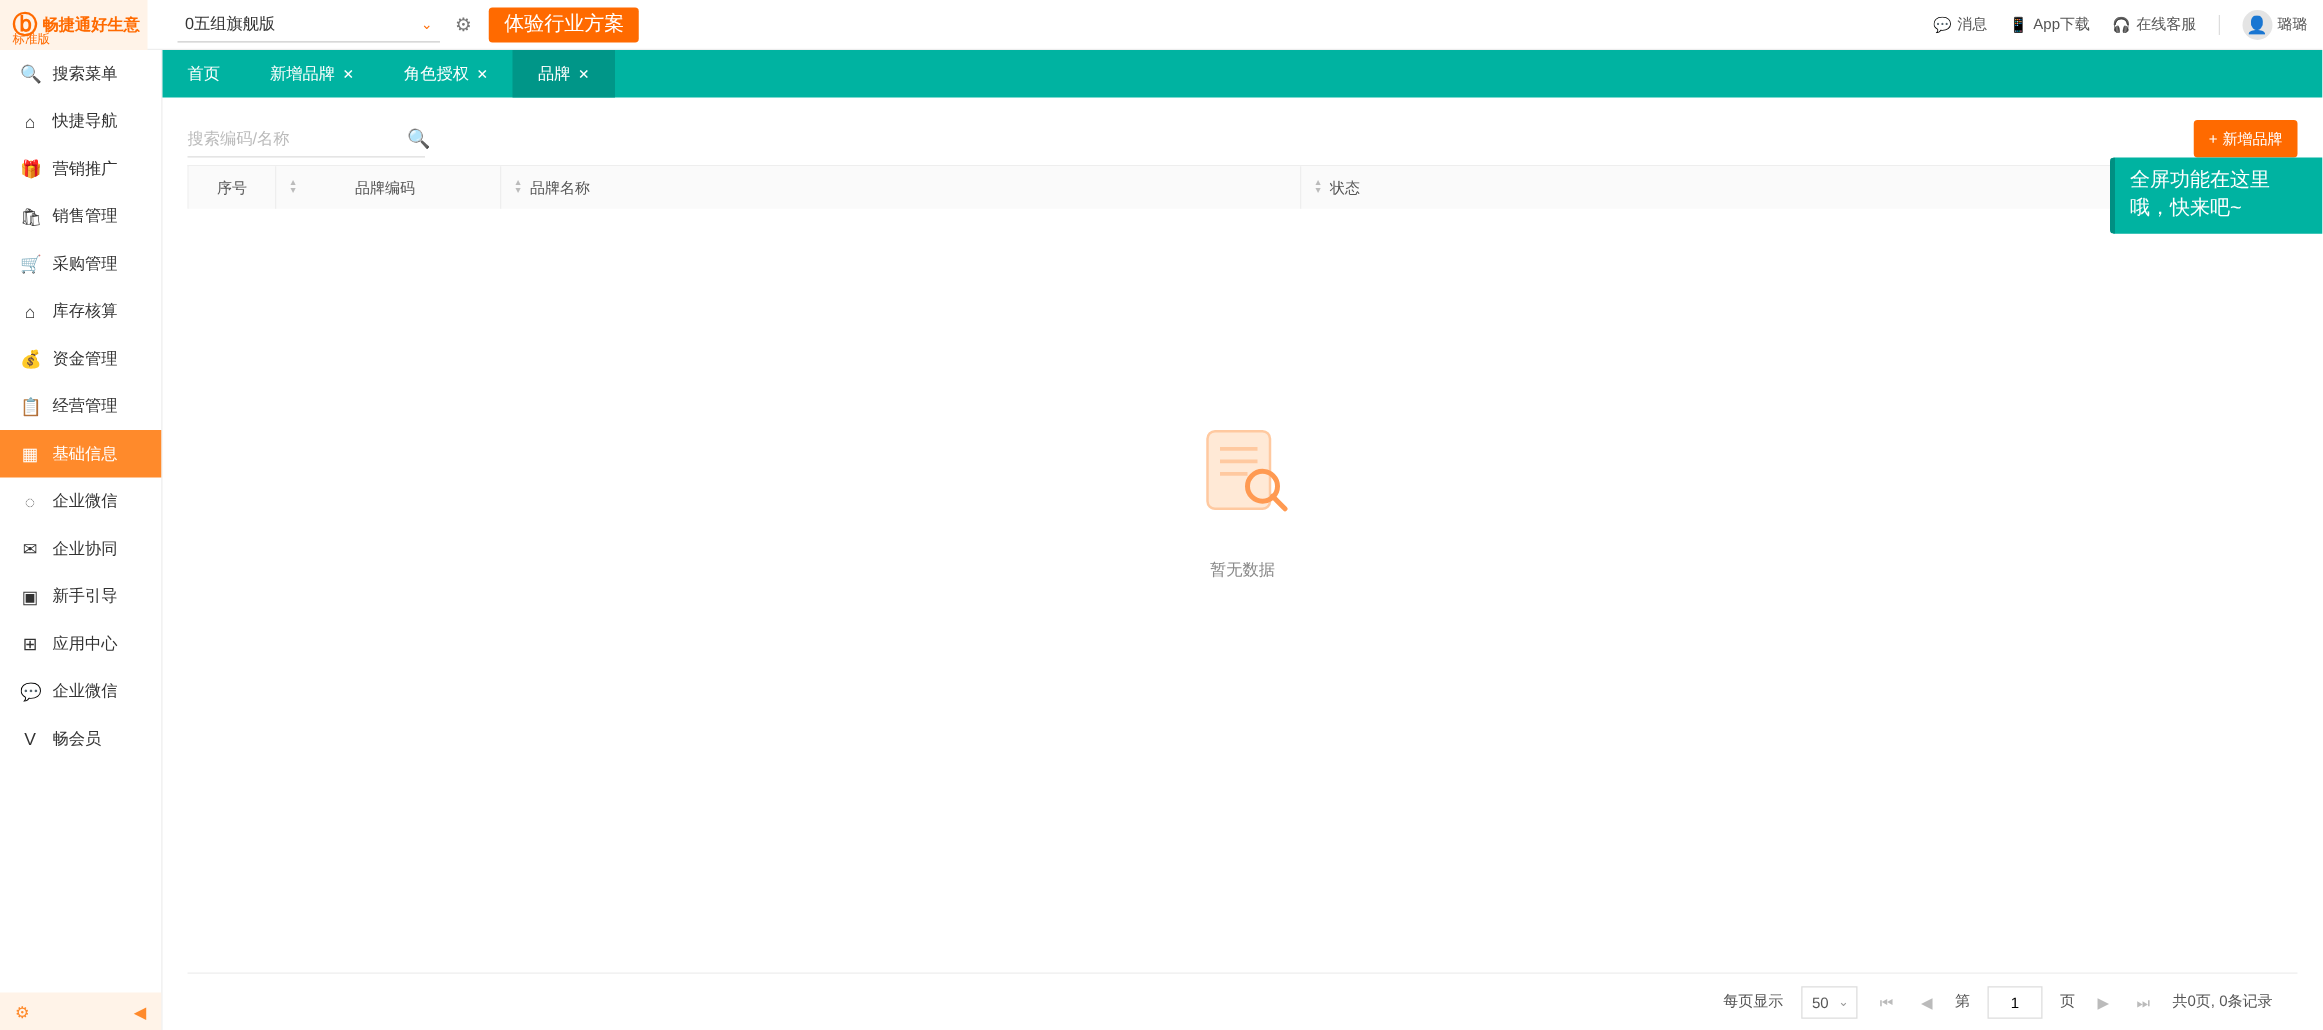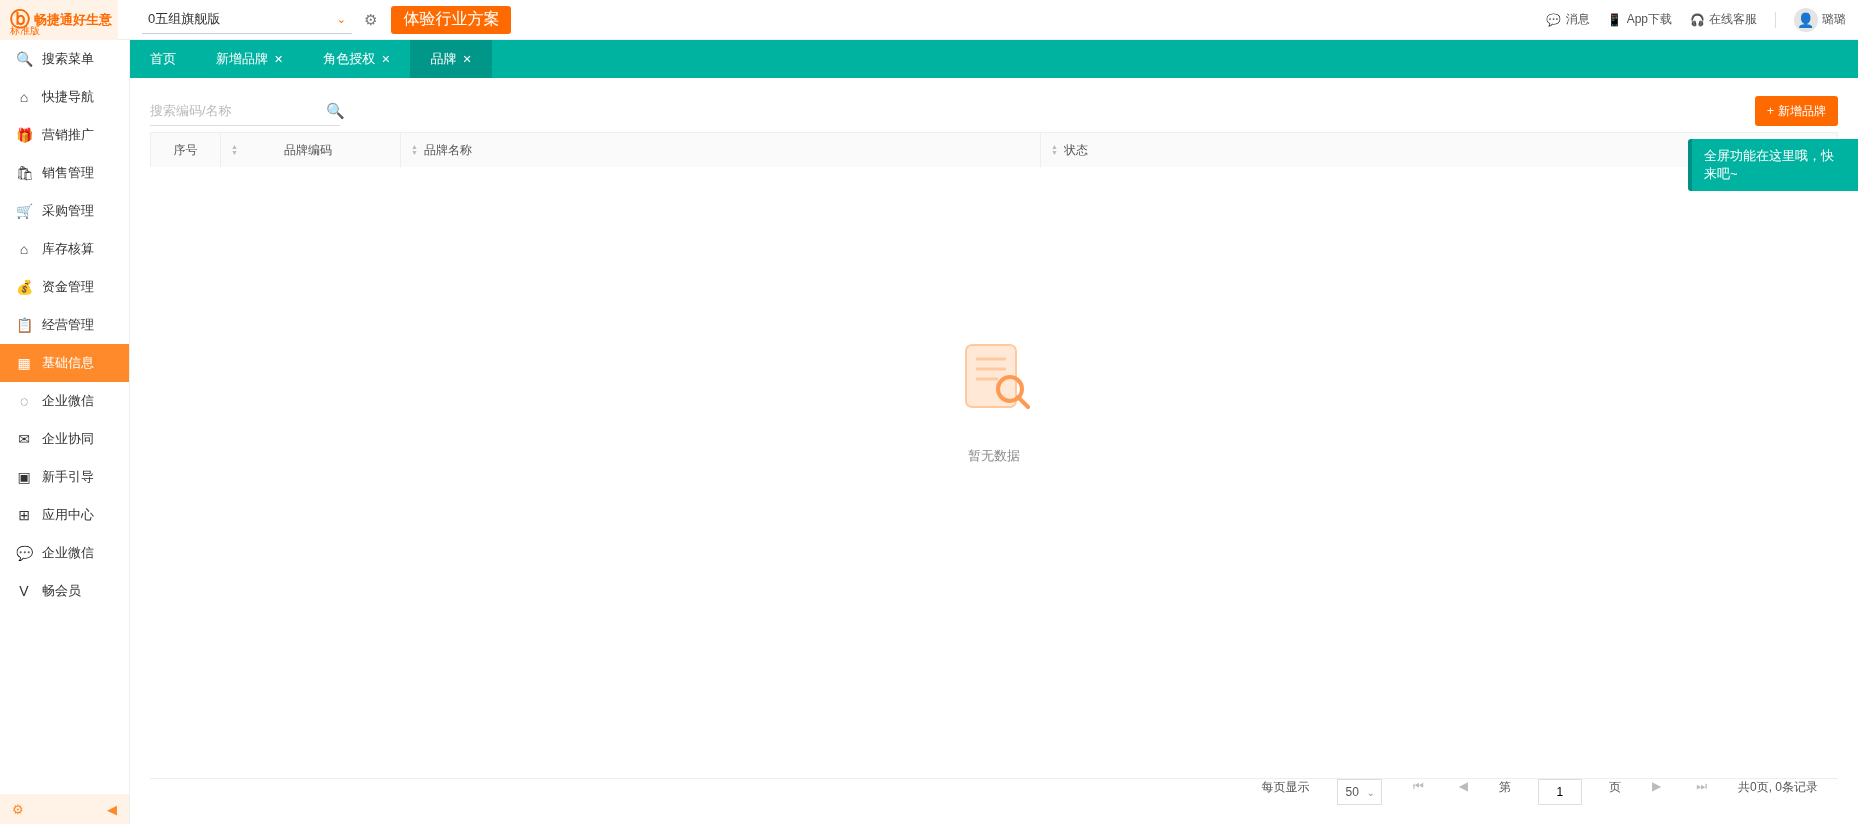--- a/index.html
+++ b/index.html
@@ -236,24 +236,24 @@
   font-size: 12px;
   cursor: pointer;
   display: flex;
   align-items: center;
   gap: 4px;
 }
 
 .tip-bubble {
   position: absolute;
   right: 0;
-  top: 61px;
+  top: 48px;
   background: #00b3a1;
   color: #fff;
-  font-size: 13px;
+  font-size: 16px;
   padding: 8px 12px;
   border-radius: 3px 0 0 3px;
   border-left: 4px solid #008f82;
   max-width: 170px;
   line-height: 1.4;
 }
 
 
 .tbl {
   margin-top: 6px;
@@ -305,23 +305,23 @@
   margin-bottom: 20px;
   position: relative;
 }
 .empty-img svg { width: 100%; height: 100%; }
 
 
 .pager {
   border-top: 1px solid #eee;
   height: 46px;
   display: flex;
-  align-items: flex-start;
+  align-items: center;
   justify-content: flex-end;
-  gap: 27px;
+  gap: 14px;
   padding-right: 20px;
   font-size: 12px;
   color: #555;
 }
 .pager .sel {
   border: 1px solid #ddd;
   height: 26px;
   padding: 0 22px 0 8px;
   position: relative;
   display: flex;

